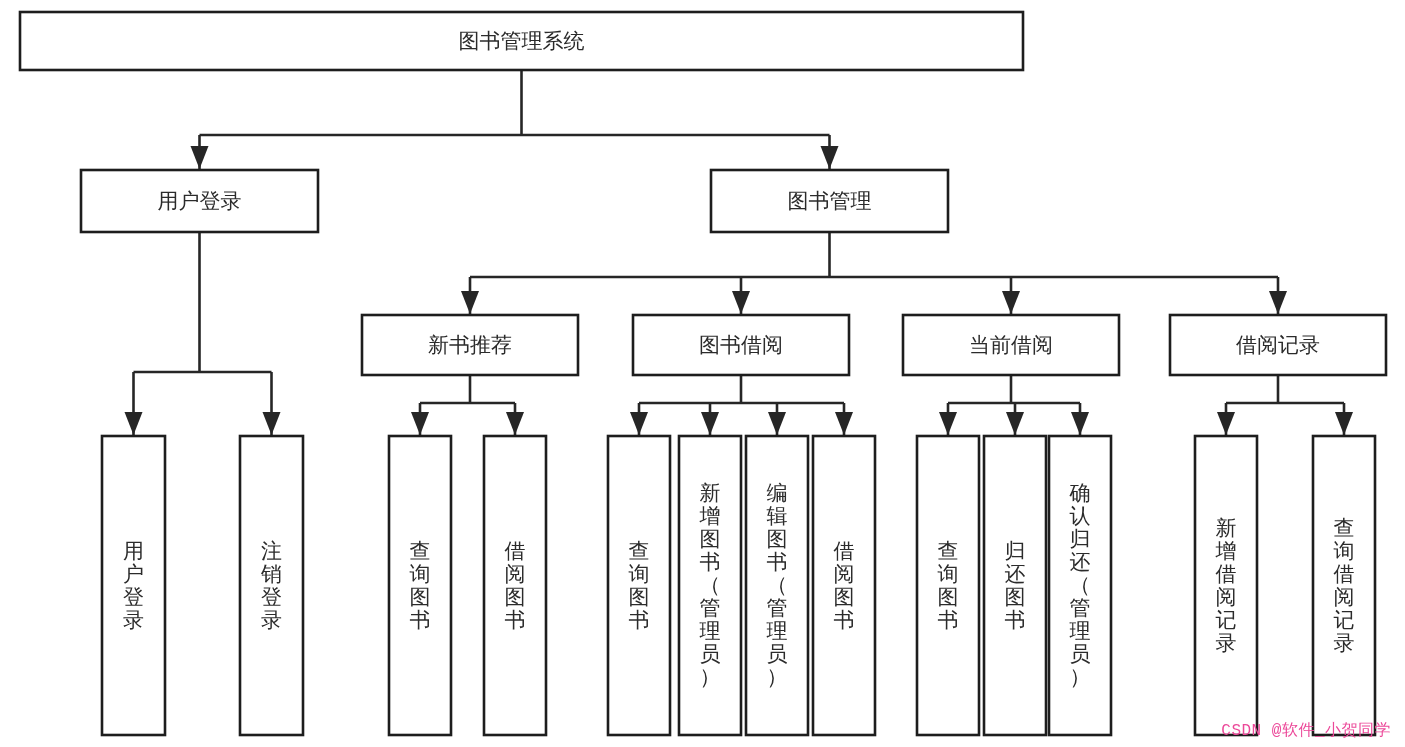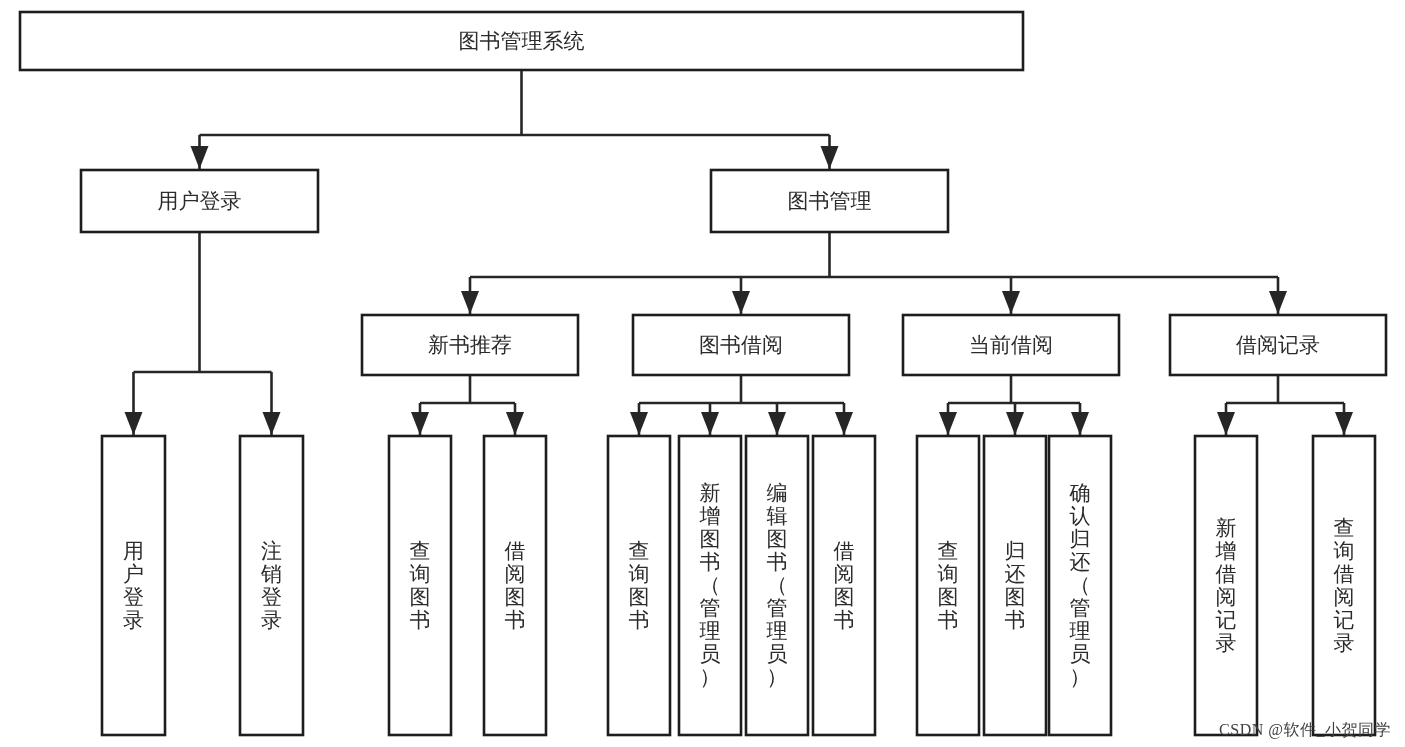--- a/index.html
+++ b/index.html
@@ -53,23 +53,23 @@
     text-anchor: middle;
   }
   .node-label.vertical-char {
     text-anchor: middle;
     font-size: 21px;
   }
   .watermark {
     position: absolute;
     right: 14px;
     bottom: 6px;
-    font-family: Liberation Serif, serif;
+    font-family: Liberation Mono, monospace;
     font-size: 16px;
-    color: #404040;
+    color: #ec4899;
     letter-spacing: 0.5px;
     white-space: nowrap;
     user-select: none;
     pointer-events: none;
   }
 </style>
 </head>
 <body>
 
 <div id="diagram-root">

